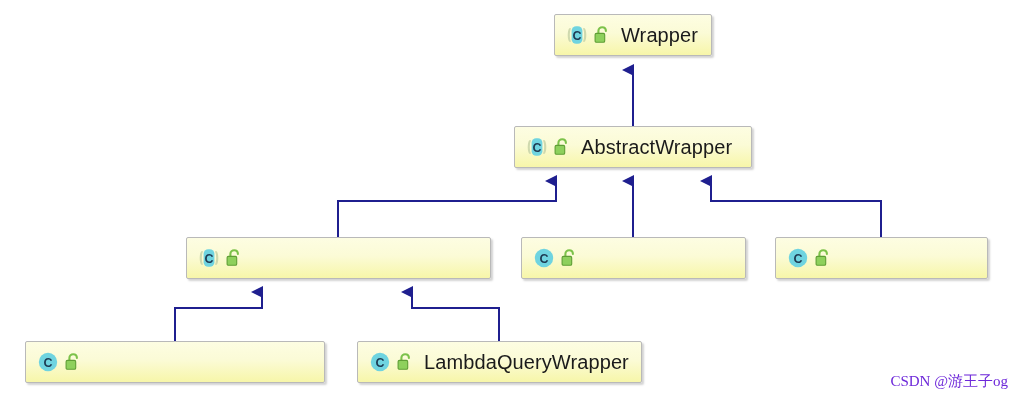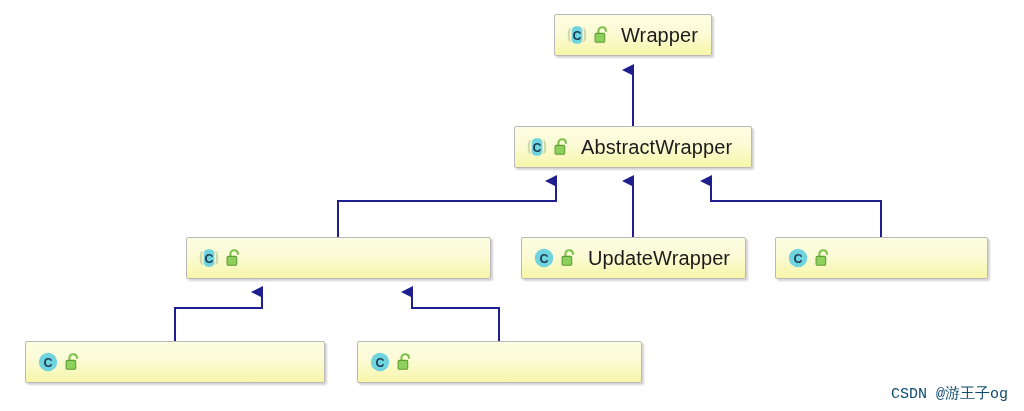--- a/index.html
+++ b/index.html
@@ -61,24 +61,24 @@
     margin-left: 11px;
     font-size: 20px;
     line-height: 20px;
     color: #1b1b1b;
     font-family: Liberation Sans, sans-serif;
     letter-spacing: 0.1px;
   }
   #watermark {
     position: absolute;
     right: 16px;
-    bottom: 8px;
+    bottom: 20px;
     font-size: 15px;
-    color: #0c4a6e;
-    font-family: Liberation Mono, monospace;
+    color: #6d28d9;
+    font-family: Liberation Serif, serif;
     user-select: none;
   }
 </style>
 </head>
 <body>
 
 <div id="diagram-canvas">
 
   <svg id="edge-layer" viewBox="0 0 1024 411" width="1024" height="411" xmlns="http://www.w3.org/2000/svg">
     <defs>
@@ -163,21 +163,20 @@
     <span class="node-icons">
       <svg class="icon-class" viewBox="0 0 22 22">
         <circle cx="11" cy="11" r="9.2" fill="#6fd4e0"></circle>
         <text x="11" y="15.6" text-anchor="middle" font-family="Liberation Sans, sans-serif" font-size="12.5" font-weight="bold" fill="#1d3a52">C</text>
       </svg>
       <svg class="icon-lock" viewBox="0 0 16 18">
         <path d="M4.4 7.6 L4.4 5.0 C4.4 2.7 6.2 1.3 8.2 1.3 C10.2 1.3 11.9 2.7 11.9 5.0" fill="none" stroke="#7cc24a" stroke-width="2.1" stroke-linecap="round"></path>
         <rect x="1.1" y="7.4" width="9.6" height="8.8" rx="1.3" fill="#8ed05c" stroke="#5f9e35" stroke-width="1.1"></rect>
       </svg>
     </span>
-    <span class="node-label">UpdateWrapper</span>
   </div>
 
   <div class="uml-node" id="node-query-wrapper" style="left: 775px; top: 237px; width: 213px;">
     <span class="node-icons">
       <svg class="icon-class" viewBox="0 0 22 22">
         <circle cx="11" cy="11" r="9.2" fill="#6fd4e0"></circle>
         <text x="11" y="15.6" text-anchor="middle" font-family="Liberation Sans, sans-serif" font-size="12.5" font-weight="bold" fill="#1d3a52">C</text>
       </svg>
       <svg class="icon-lock" viewBox="0 0 16 18">
         <path d="M4.4 7.6 L4.4 5.0 C4.4 2.7 6.2 1.3 8.2 1.3 C10.2 1.3 11.9 2.7 11.9 5.0" fill="none" stroke="#7cc24a" stroke-width="2.1" stroke-linecap="round"></path>
@@ -203,17 +202,18 @@
     <span class="node-icons">
       <svg class="icon-class" viewBox="0 0 22 22">
         <circle cx="11" cy="11" r="9.2" fill="#6fd4e0"></circle>
         <text x="11" y="15.6" text-anchor="middle" font-family="Liberation Sans, sans-serif" font-size="12.5" font-weight="bold" fill="#1d3a52">C</text>
       </svg>
       <svg class="icon-lock" viewBox="0 0 16 18">
         <path d="M4.4 7.6 L4.4 5.0 C4.4 2.7 6.2 1.3 8.2 1.3 C10.2 1.3 11.9 2.7 11.9 5.0" fill="none" stroke="#7cc24a" stroke-width="2.1" stroke-linecap="round"></path>
         <rect x="1.1" y="7.4" width="9.6" height="8.8" rx="1.3" fill="#8ed05c" stroke="#5f9e35" stroke-width="1.1"></rect>
       </svg>
     </span>
+    <span class="node-label">LambdaQueryWrapper</span>
   </div>
 
   <div id="watermark">CSDN @游王子og</div>
 
 </div>
 
 </body></html>

